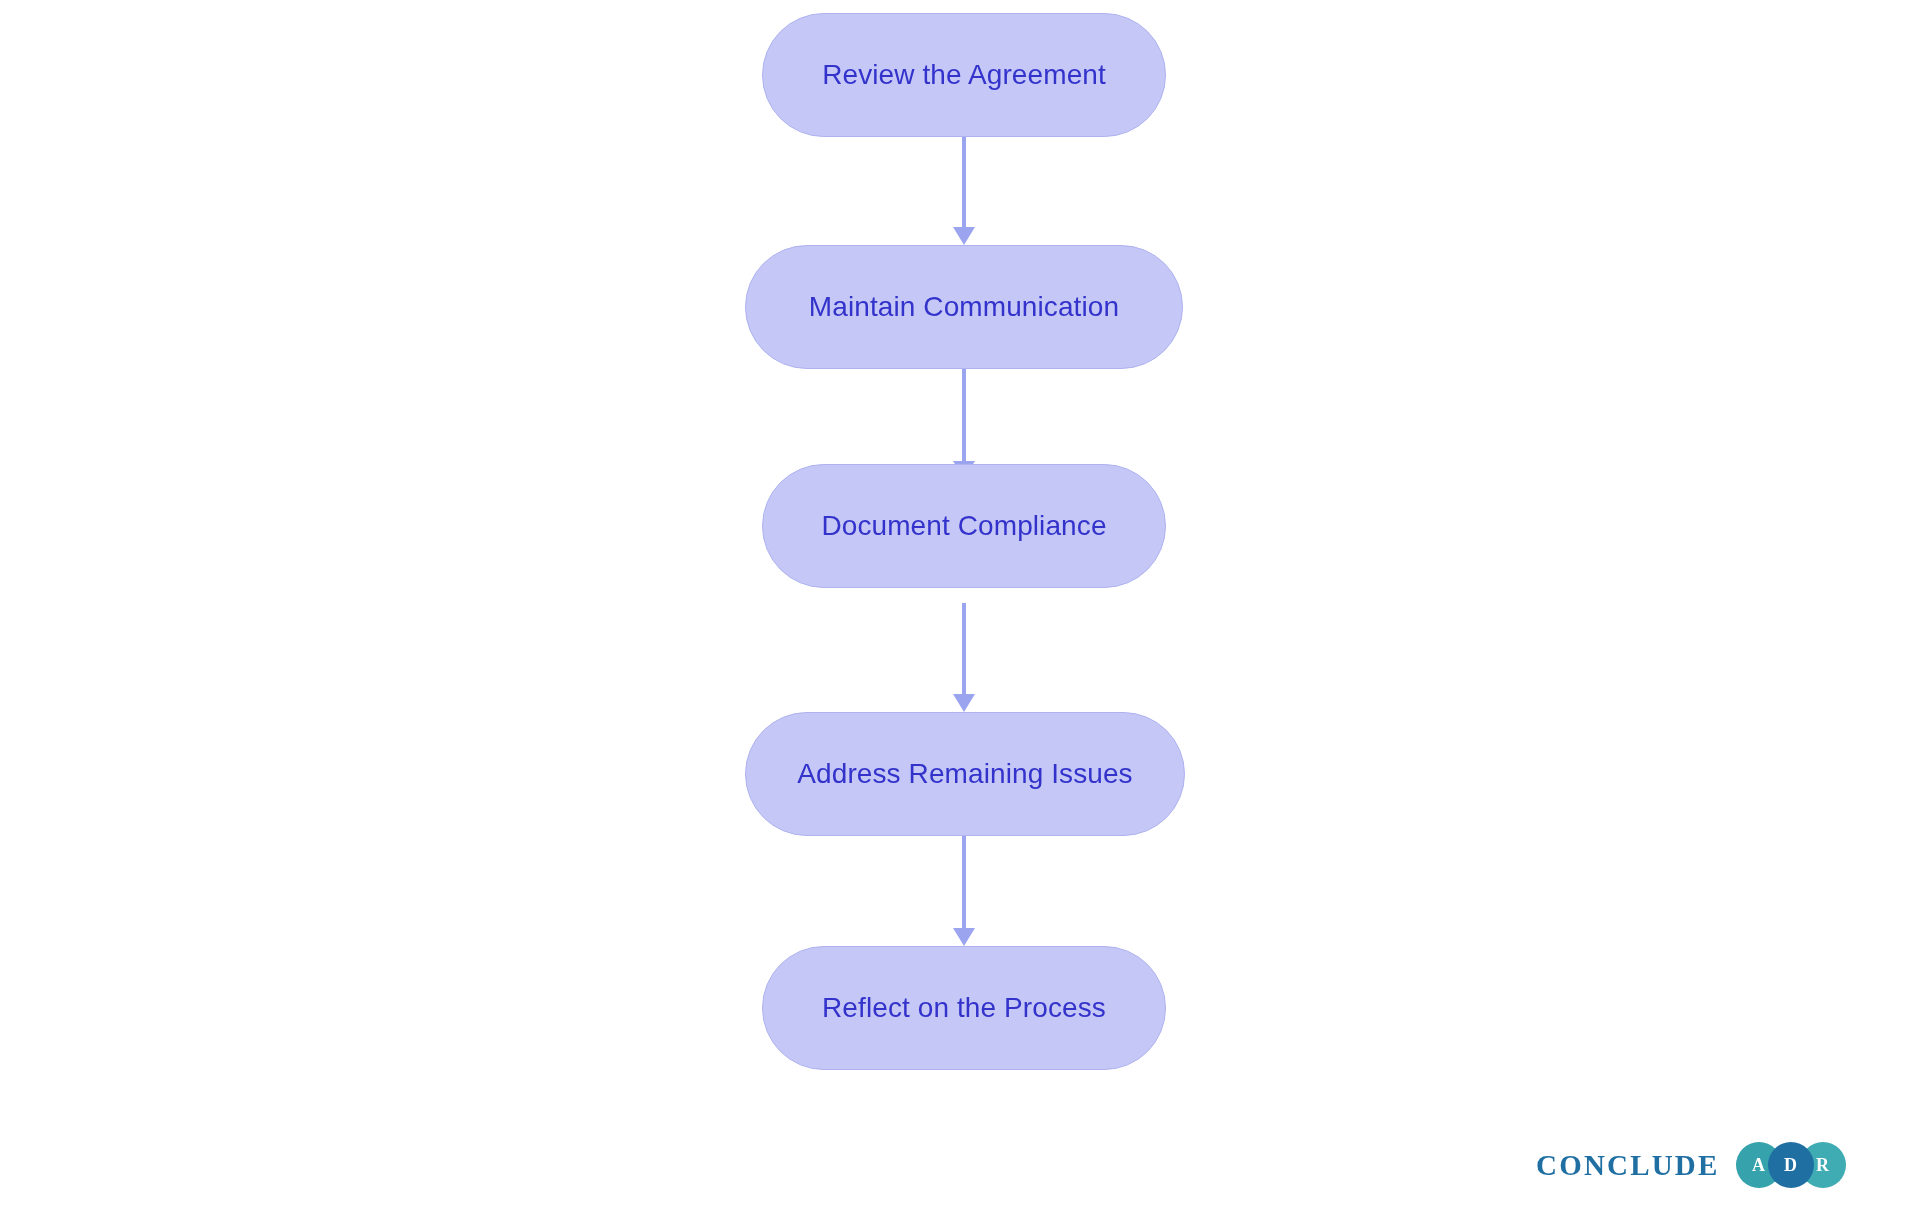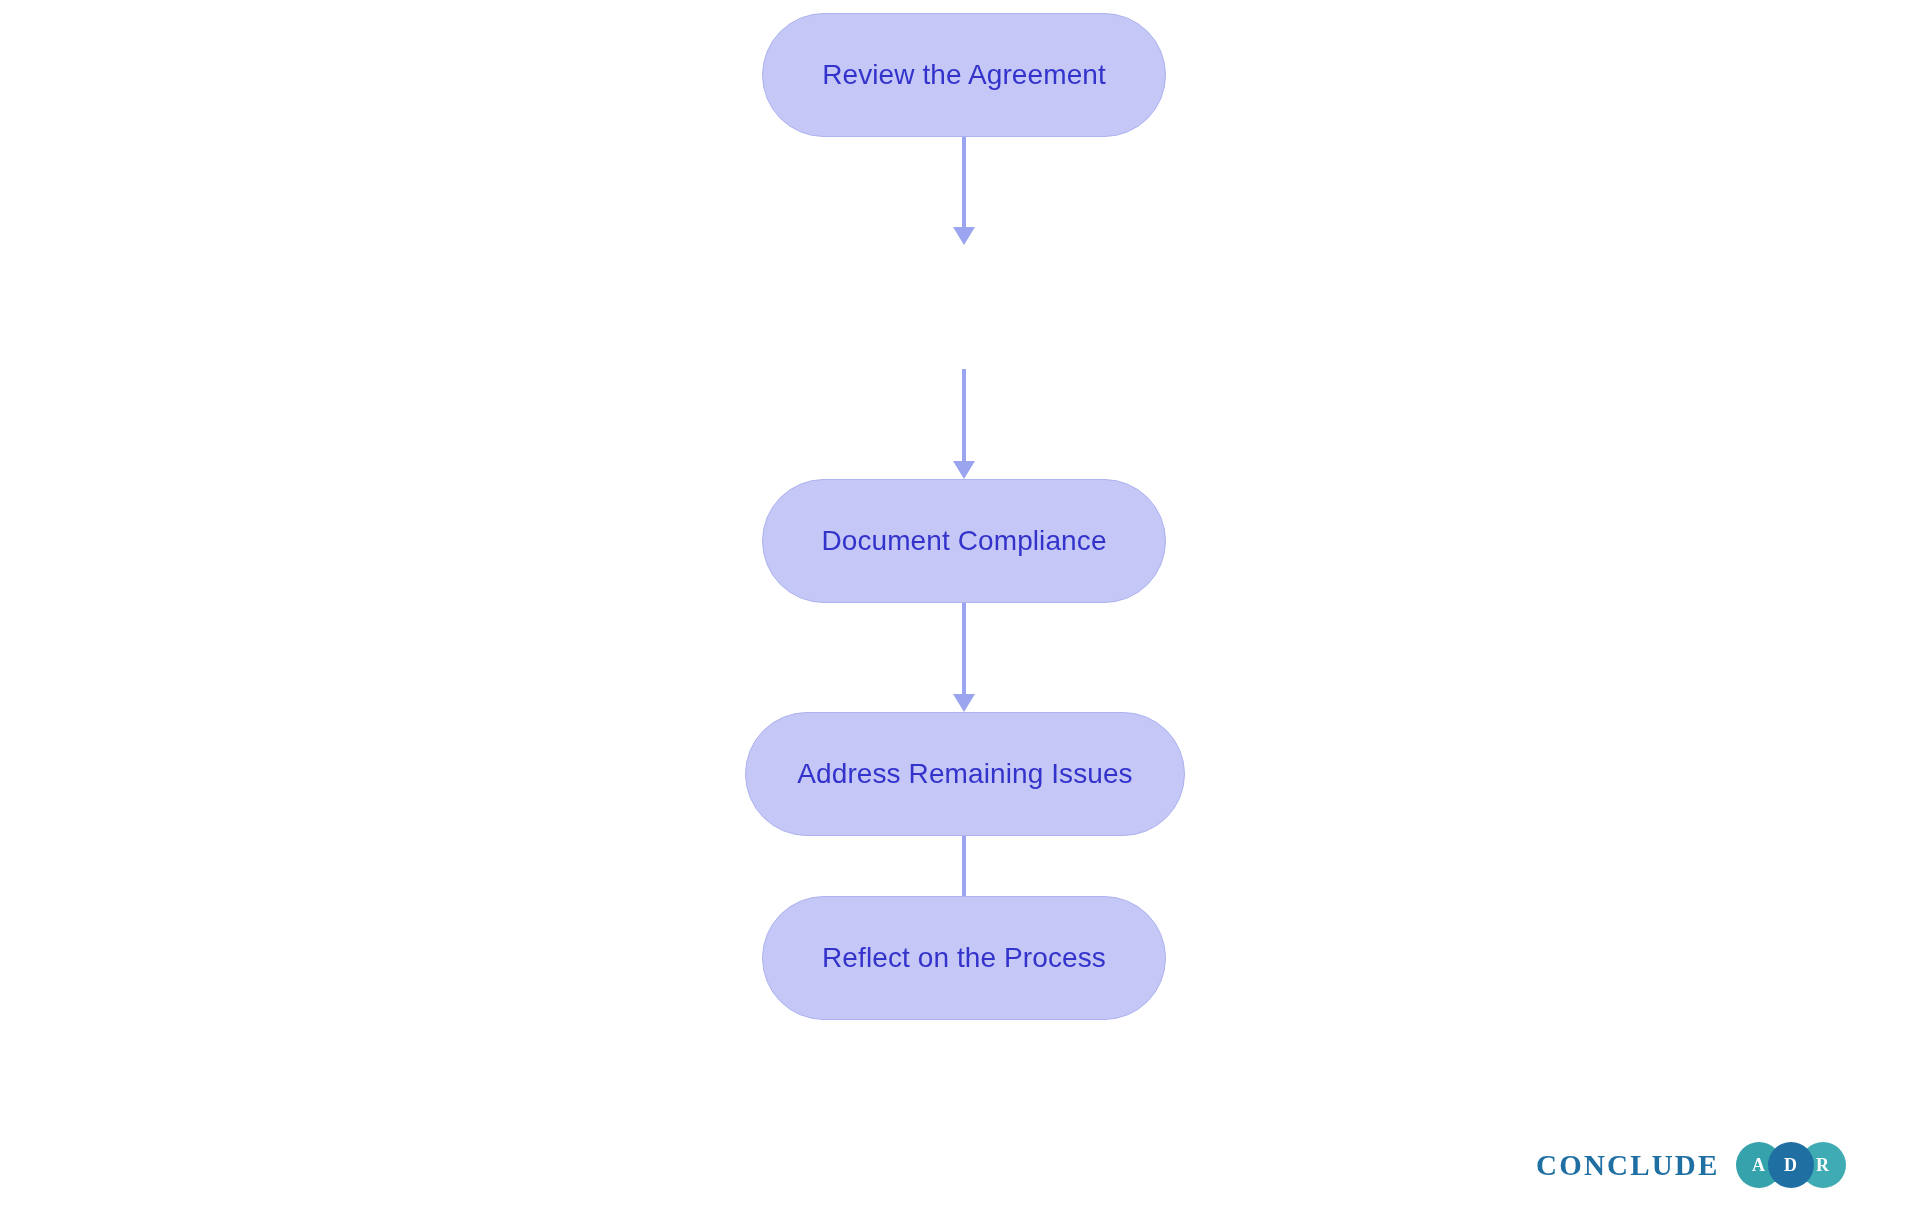--- a/index.html
+++ b/index.html
@@ -40,23 +40,23 @@
     font-size: 28px;
     font-weight: 400;
     color: #3333cc;
     letter-spacing: 0.1px;
     white-space: nowrap;
     line-height: 1;
   }
 
   .node-1 { left: 762px; top: 13px;  width: 404px; }
   .node-2 { left: 745px; top: 245px; width: 438px; }
-  .node-3 { left: 762px; top: 479px; width: 404px; }
+  .node-3 { left: 762px; top: 464px; width: 404px; }
   .node-4 { left: 745px; top: 712px; width: 440px; justify-content: center; }
-  .node-5 { left: 762px; top: 896px; width: 404px; }
+  .node-5 { left: 762px; top: 946px; width: 404px; }
 
   
   .connector {
     position: absolute;
     left: 959px;
     width: 10px;
   }
   .connector .shaft {
     position: absolute;
     left: 3px;
@@ -137,20 +137,23 @@
 
   <div class="node node-1">
     <span class="node-label">Review the Agreement</span>
   </div>
 
   <div class="connector conn-1">
     <div class="shaft"></div>
     <div class="head"></div>
   </div>
 
+  <div class="node node-2">
+    <span class="node-label">Maintain Communication</span>
+  </div>
 
   <div class="connector conn-2">
     <div class="shaft"></div>
     <div class="head"></div>
   </div>
 
   <div class="node node-3">
     <span class="node-label">Document Compliance</span>
   </div>
 

